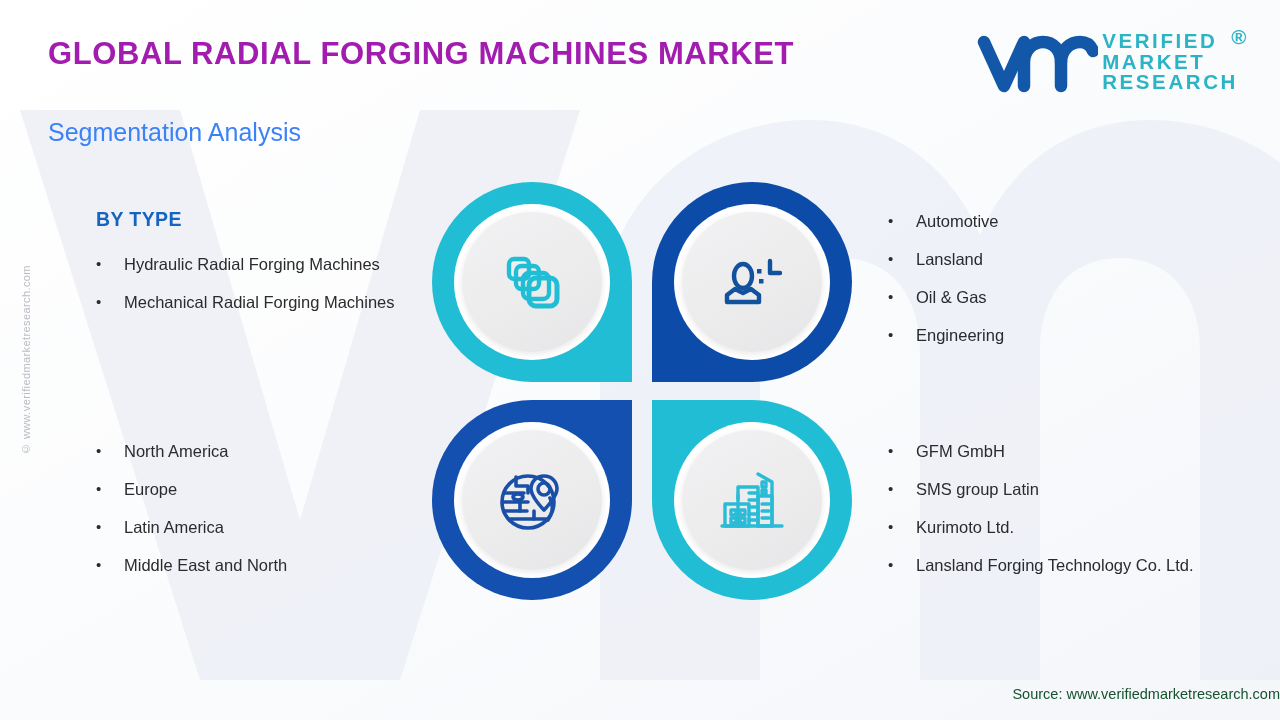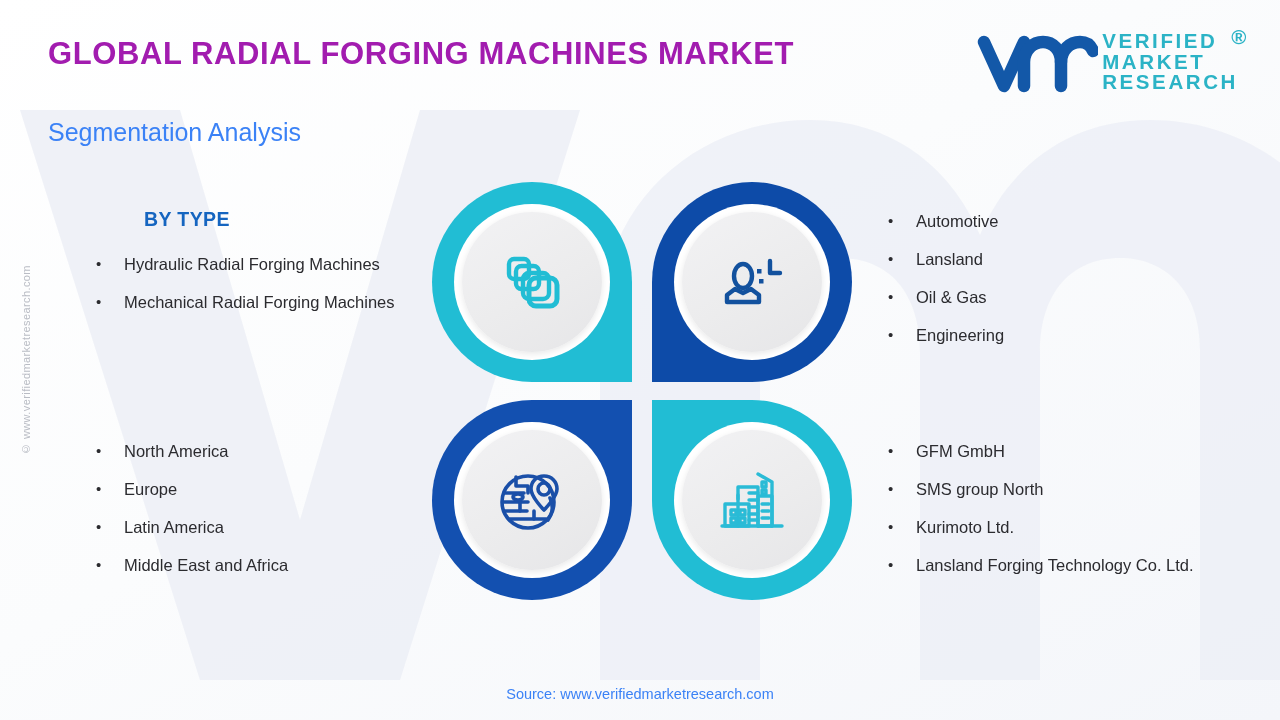--- a/index.html
+++ b/index.html
@@ -78,21 +78,20 @@
   }
 
   
   .block { position:absolute; z-index:4; }
   .block-title {
     font-size:19.5px;
     font-weight:700;
     letter-spacing:0.4px;
     color:#1565C0;
     margin-bottom:14px;
-    margin-left:48px;
   }
   .bullet-list { list-style:none; }
   .bullet-item {
     display:flex;
     align-items:flex-start;
     font-size:16.5px;
     color:#2b2b2f;
     line-height:38px;
     margin-bottom:0px;
   }
@@ -136,23 +135,23 @@
   #quad-tl .quad-disc { left:30px; top:30px; }
   #quad-tr .quad-disc { left:30px; top:30px; }
   #quad-bl .quad-disc { left:30px; top:30px; }
   #quad-br .quad-disc { left:30px; top:30px; }
 
   
   #source-note {
     position:absolute;
     left:0; right:0;
     bottom:18px;
-    text-align:center;
+    text-align:right;
     font-size:14.5px;
-    color:#3b82f6;
+    color:#14532d;
     z-index:4;
   }
 </style>
 </head>
 <body>
 
 <svg id="bg-watermark" viewBox="0 0 1280 720" preserveAspectRatio="none">
   <defs>
     <linearGradient id="bgGrad" x1="0" y1="0" x2="1" y2="1">
       <stop offset="0%" stop-color="#ffffff"></stop>
@@ -215,21 +214,21 @@
     <li class="bullet-item">
       <span class="bullet-dot">•</span>
       <span class="bullet-text">Europe</span>
     </li>
     <li class="bullet-item">
       <span class="bullet-dot">•</span>
       <span class="bullet-text">Latin America</span>
     </li>
     <li class="bullet-item">
       <span class="bullet-dot">•</span>
-      <span class="bullet-text">Middle East and Africa</span>
+      <span class="bullet-text">Middle East and North</span>
     </li>
   </ul>
 </div>
 
 <div id="quad-graphic">
 
   <div class="quad" id="quad-tl">
     <svg class="quad-shape" viewBox="0 0 200 200">
       <path d="M 100 0 A 100 100 0 1 0 200 100 L 200 200 L 100 200 A 100 100 0 0 1 100 0 Z" fill="#21BDD4"></path>
       <path d="M 200 100 L 200 200 L 100 200 A 100 100 0 0 0 200 100 Z" fill="#21BDD4"></path>
@@ -338,21 +337,21 @@
 </div>
 
 <div class="block" id="block-players">
   <ul class="bullet-list">
     <li class="bullet-item">
       <span class="bullet-dot">•</span>
       <span class="bullet-text">GFM GmbH</span>
     </li>
     <li class="bullet-item">
       <span class="bullet-dot">•</span>
-      <span class="bullet-text">SMS group North</span>
+      <span class="bullet-text">SMS group Latin</span>
     </li>
     <li class="bullet-item">
       <span class="bullet-dot">•</span>
       <span class="bullet-text">Kurimoto Ltd.</span>
     </li>
     <li class="bullet-item">
       <span class="bullet-dot">•</span>
       <span class="bullet-text">Lansland Forging Technology Co. Ltd.</span>
     </li>
   </ul>

